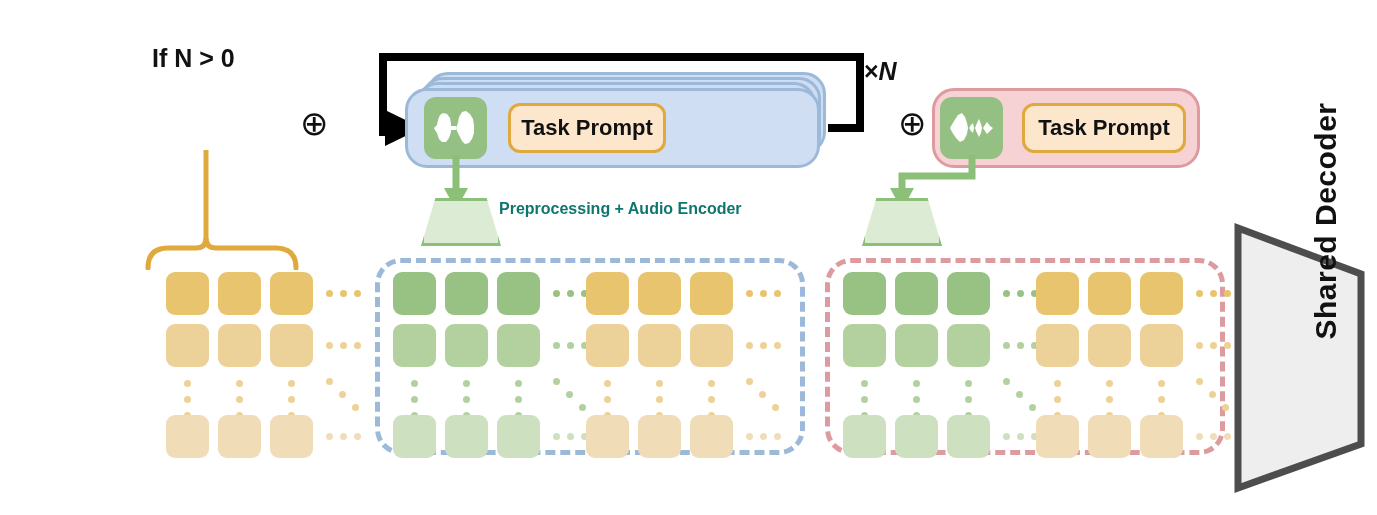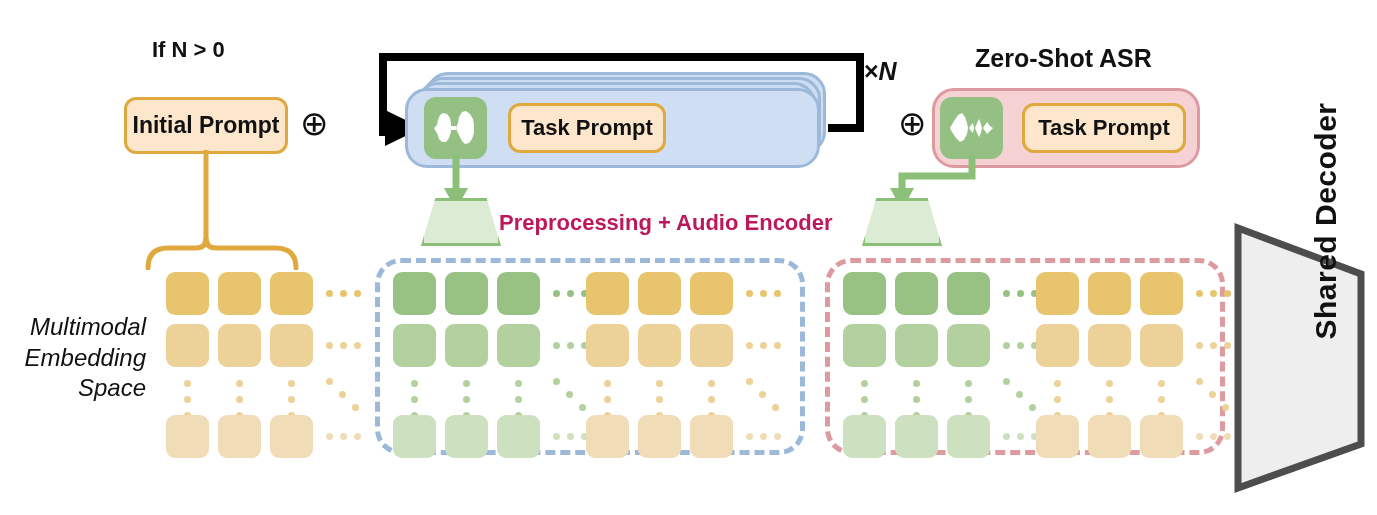--- a/index.html
+++ b/index.html
@@ -4,21 +4,21 @@
 <style>
   html,body{margin:0;padding:0;background:#ffffff;}
   body{width:1377px;height:515px;overflow:hidden;font-family:"Liberation Sans",sans-serif;}
   #stage{position:relative;width:1377px;height:515px;background:#fff;}
 
   .abs{position:absolute;}
 
   
   .title{font-weight:bold;color:#111;white-space:nowrap;}
   #t-nshot{left:463px;top:7px;font-size:25px;}
-  #t-ifn{left:152px;top:37px;font-size:22px;}
+  #t-ifn{left:152px;top:44px;font-size:25px;}
   #t-zero{left:975px;top:44px;font-size:25px;}
   #t-xn{left:864px;top:57px;font-size:25px;font-style:italic;font-weight:bold;}
   #t-xn .nonital{font-style:normal;}
 
   
   .pill-orange{
     background:#fce7cd;border:3px solid #e0a93e;border-radius:12px;
     display:flex;align-items:center;justify-content:center;
     font-weight:bold;font-size:23px;color:#111;box-sizing:border-box;white-space:nowrap;
   }
@@ -59,21 +59,21 @@
   #loop-svg{left:0;top:0;width:1377px;height:515px;pointer-events:none;}
 
   
   .trap{
     width:80px;height:48px;background:#dcecd4;border:3px solid #8cbf77;box-sizing:border-box;
     clip-path:polygon(18% 0,82% 0,100% 100%,0% 100%);
   }
   .trap-wrap{position:absolute;}
   #enc1{left:421px;top:198px;}
   #enc2{left:862px;top:198px;}
-  #enc-label{left:499px;top:210px;font-size:22px;font-weight:bold;color:#be185d;white-space:nowrap;}
+  #enc-label{left:499px;top:200px;font-size:16px;font-weight:bold;color:#0f766e;white-space:nowrap;}
 
   
   .dash-box{box-sizing:border-box;border-radius:26px;background:transparent;}
   #dash-blue{left:375px;top:258px;width:430px;height:197px;border:5px dashed #9cb9d9;}
   #dash-red{left:825px;top:258px;width:400px;height:197px;border:5px dashed #dd9ba0;}
 
   
   .grid{position:absolute;}
   .cell{position:absolute;border-radius:9px;}
   .dots{position:absolute;display:flex;gap:7px;align-items:center;}
@@ -104,26 +104,22 @@
 
 <div id="stage">
 
   <svg class="abs" id="loop-svg" viewBox="0 0 1377 515">
     <path d="M 383 128 L 383 57 L 860 57 L 860 128 L 828 128" fill="none" stroke="#000" stroke-width="8" stroke-linejoin="miter"></path>
     <polygon points="385,110 422,128 385,146" fill="#000"></polygon>
     <rect x="379" y="120" width="14" height="16" fill="#000"></rect>
   </svg>
 
   <div class="abs title" id="t-ifn">If N &gt; 0</div>
-  <div class="abs title" id="t-zero">Zero-Shot ASR</div>
   <div class="abs title" id="t-xn"><span class="nonital">×</span><span>N</span></div>
 
-  <div class="abs pill-orange" id="initial-prompt">
-    <span>Initial Prompt</span>
-  </div>
   <div class="abs oplus" id="plus1">⊕</div>
 
   <div class="abs blue-layer" id="blue-l4"></div>
   <div class="abs blue-layer" id="blue-l3"></div>
   <div class="abs blue-layer" id="blue-l2"></div>
   <div class="abs" id="blue-front"></div>
 
   <div class="abs audio-tile" id="audio1">
     <svg width="48" height="34" viewBox="0 0 48 34">
       <path fill="#ffffff" d="M2,17 L5,14 L6,9 L8,4 L11,2 L15,3 L18,7 L19,13 L19,21 L17,27 L14,31 L10,31 L7,28 L5,22 L3,19 Z"></path>
@@ -163,25 +159,20 @@
   <div class="trap-wrap" id="enc2">
       <div class="trap"></div>
     </div>
   <div class="abs" id="enc-label">Preprocessing + Audio Encoder</div>
 
   <svg class="abs" id="brace-svg" viewBox="0 0 260 120">
     <path d="M 86 0 L 86 95" fill="none" stroke="#e0a93e" stroke-width="5"></path>
     <path d="M 28 118 Q 28 98 48 98 L 76 98 Q 86 98 86 88 Q 86 98 96 98 L 156 98 Q 176 98 176 118" fill="none" stroke="#e0a93e" stroke-width="5" stroke-linecap="round"></path>
   </svg>
 
-  <div class="abs" id="mm-label">
-    <div>Multimodal</div>
-    <div>Embedding</div>
-    <div>Space</div>
-  </div>
 
   <div class="abs dash-box" id="dash-blue"></div>
   <div class="abs dash-box" id="dash-red"></div>
 
   <div class="abs" id="grids" style="left:0;top:0;width:1377px;height:515px;">
       <div class="grid" style="left: 166px; top: 272px;">
         <div class="cell" style="left: 0px; top: 0px; width: 43px; height: 43px; background: rgb(232, 196, 110);"></div>
         <div class="cell" style="left: 52px; top: 0px; width: 43px; height: 43px; background: rgb(232, 196, 110);"></div>
         <div class="cell" style="left: 104px; top: 0px; width: 43px; height: 43px; background: rgb(232, 196, 110);"></div>
         <div class="dots" style="left: 160px; top: 17.5px;">

